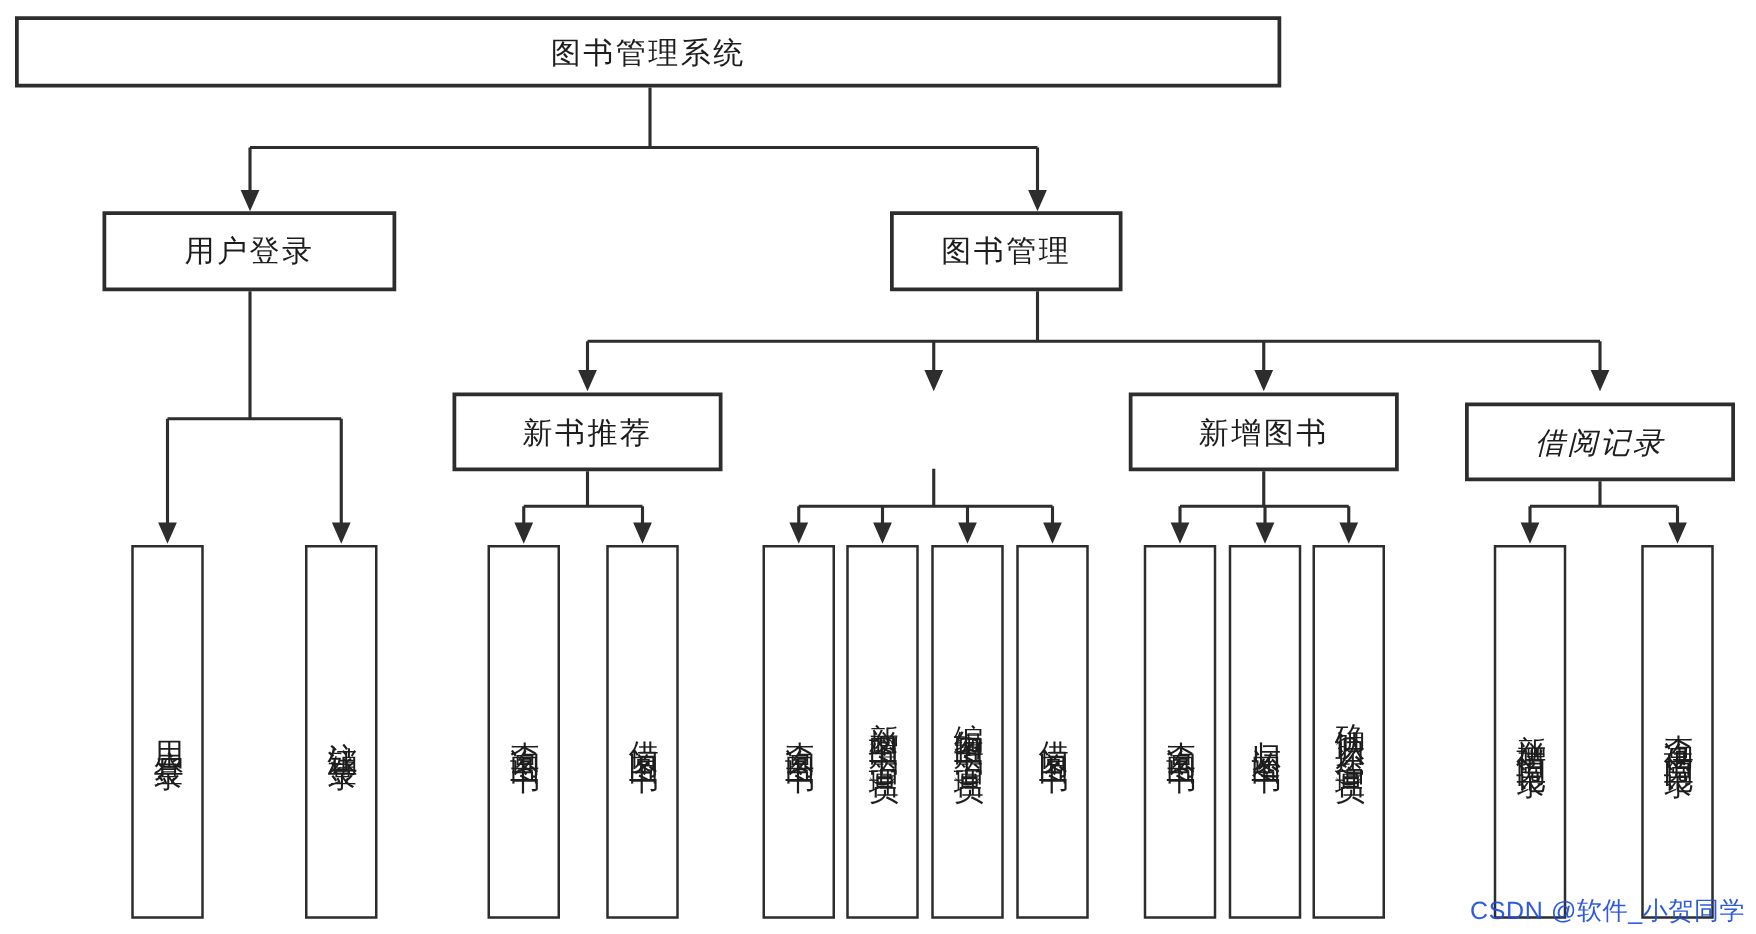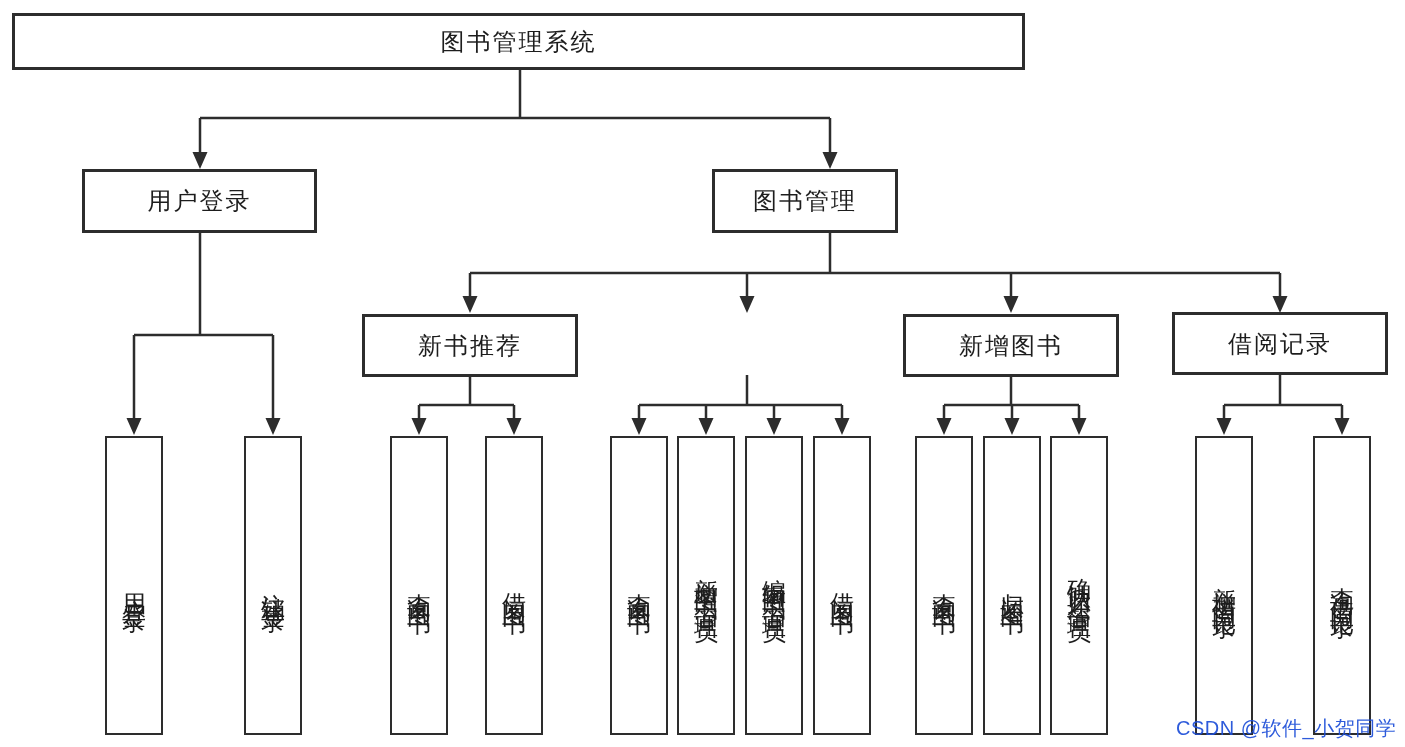--- a/index.html
+++ b/index.html
@@ -67,21 +67,21 @@
       M1216.5,418 L1231.5,418 L1224,435 Z  M1334.5,418 L1349.5,418 L1342,435 Z"></path>
   </svg>
 
   <div class="node" style="left:12px;top:13px;width:1013px;height:57px;">图书管理系统</div>
 
   <div class="node" style="left:82px;top:169px;width:235px;height:64px;">用户登录</div>
   <div class="node" style="left:712px;top:169px;width:186px;height:64px;">图书管理</div>
 
   <div class="node" style="left:362px;top:314px;width:216px;height:63px;font-family:Liberation Serif, serif;">新书推荐</div>
   <div class="node" style="left:903px;top:314px;width:216px;height:63px;">新增图书</div>
-  <div class="node" style="left:1172px;top:312px;width:216px;height:63px;">借阅记录</div>
+  <div class="node" style="left:1172px;top:322px;width:216px;height:63px;font-style:italic;">借阅记录</div>
 
   <div class="node vnode" style="left:105px;top:436px;width:58px;height:299px;">用户登录</div>
   <div class="node vnode" style="left:244px;top:436px;width:58px;height:299px;">注销登录</div>
 
   <div class="node vnode" style="left:390px;top:436px;width:58px;height:299px;">查询图书</div>
   <div class="node vnode" style="left:485px;top:436px;width:58px;height:299px;">借阅图书</div>
 
   <div class="node vnode" style="left:610px;top:436px;width:58px;height:299px;">查询图书</div>
   <div class="node vnode" style="left:677px;top:436px;width:58px;height:299px;">新增图书（管理员）</div>
   <div class="node vnode" style="left:745px;top:436px;width:58px;height:299px;">编辑图书（管理员）</div>

